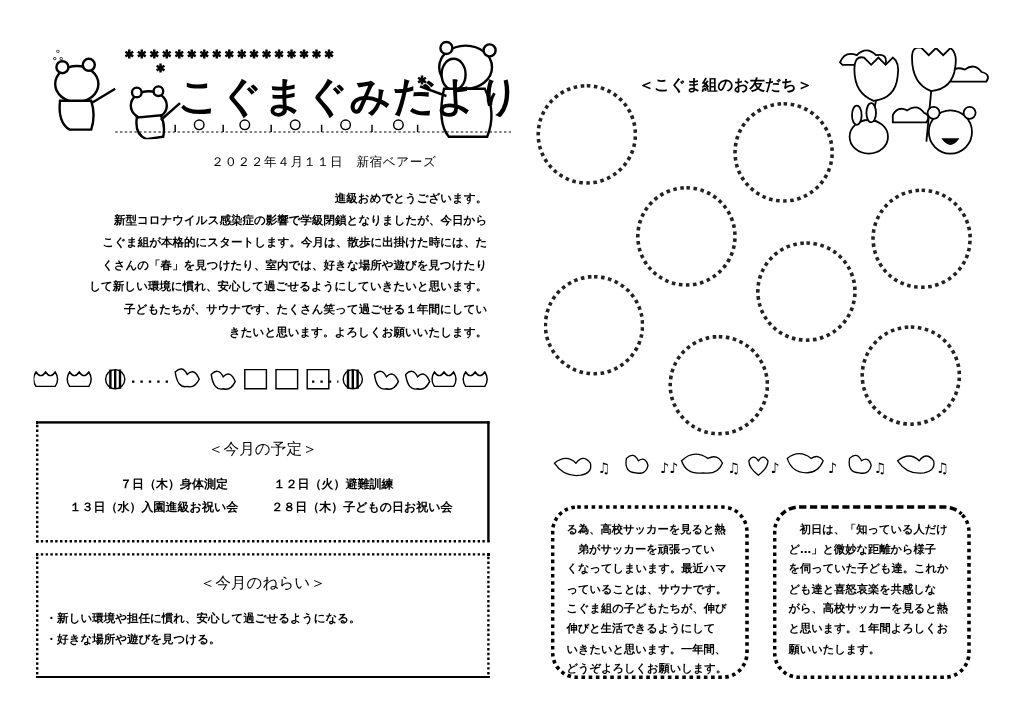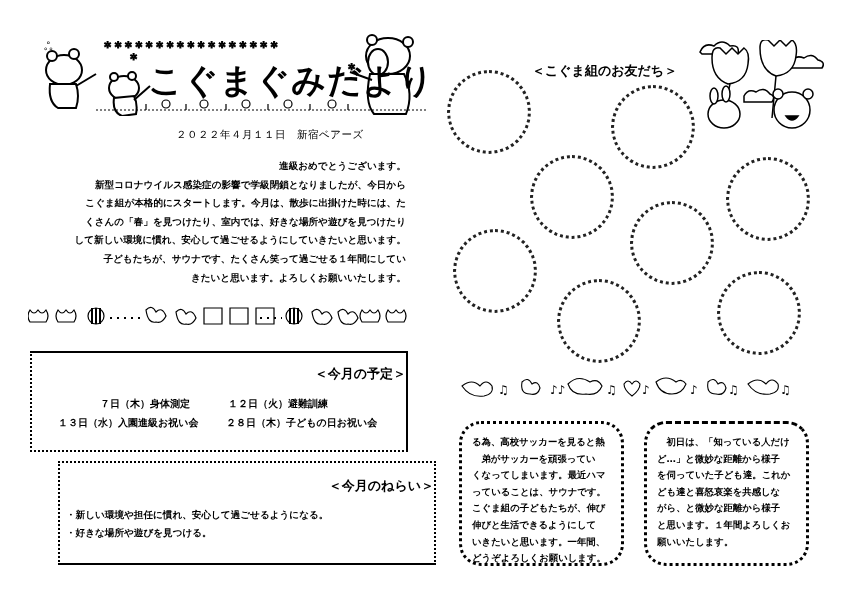--- a/index.html
+++ b/index.html
@@ -9,22 +9,22 @@
   .title { left: 148px; top: 58px; font-size: 34px; font-weight: bold; letter-spacing: 1px; }
   .date { left: 176px; top: 128px; font-size: 10.5px; font-weight: normal; letter-spacing: 0.5px; white-space: nowrap; }
   .intro { left: 36px; top: 157px; width: 370px; font-size: 9.6px; line-height: 18.6px; font-weight: bold; }
   .intro p { margin: 0; white-space: nowrap; text-align: right; }
   .box { position: absolute; box-sizing: border-box; }
   .sched { left: 30px; top: 351px; width: 378px; height: 101px;
            border-top: 2px solid #000; border-right: 2px solid #000;
            border-left: 2px dotted #000; border-bottom: 2px dotted #000; }
   .goals { left: 30px; top: 461px; width: 378px; height: 104px;
            border-top: 2px dotted #000; border-left: 2px dotted #000;
-           border-right: 2px dotted #000; border-bottom: 2px solid #000; margin-left: 28px; }
-  .box-title { position: absolute; left: 0; right: 0; text-align: right; font-size: 13px; font-weight: bold; }
+           border-right: 2px dotted #000; border-bottom: 2px solid #000; }
+  .box-title { position: absolute; left: 0; right: 0; text-align: center; font-size: 13px; font-weight: normal; }
   .sched .box-title { top: 12px; }
   .sched-row { position: absolute; font-size: 10px; font-weight: bold; white-space: nowrap; }
   .goals .box-title { top: 14px; }
   .goal-item { position: absolute; left: 6px; font-size: 9.6px; font-weight: bold; white-space: nowrap; }
   .circle { position: absolute; width: 84px; height: 84px; border: 3px dotted #222; border-radius: 50%; box-sizing: border-box; }
   .friends-title { left: 532px; top: 42px; font-size: 13px; font-weight: bold; white-space: nowrap; margin-top: 20px; }
   .msg { position: absolute; top: 421px; width: 165px; height: 145px; box-sizing: border-box;
          border: 3px dotted #000; border-radius: 22px; padding: 10px 8px 0 10px;
          font-size: 9.4px; line-height: 16.6px; font-weight: bold; }
   .msg p { margin: 0; white-space: nowrap; }
@@ -186,16 +186,16 @@
   <p>伸びと生活できるようにして</p>
   <p>いきたいと思います。一年間、</p>
   <p>どうぞよろしくお願いします。</p>
 </div>
 
 <div class="msg" style="left:644px;border-top-style:dashed;">
   <p>　初日は、「知っている人だけ</p>
   <p>ど…」と微妙な距離から様子</p>
   <p>を伺っていた子ども達。これか</p>
   <p>ども達と喜怒哀楽を共感しな</p>
-  <p>がら、と微妙な距離から様子</p>
+  <p>がら、高校サッカーを見ると熱</p>
   <p>と思います。１年間よろしくお</p>
   <p>願いいたします。</p>
 </div>
 
 </body></html>

